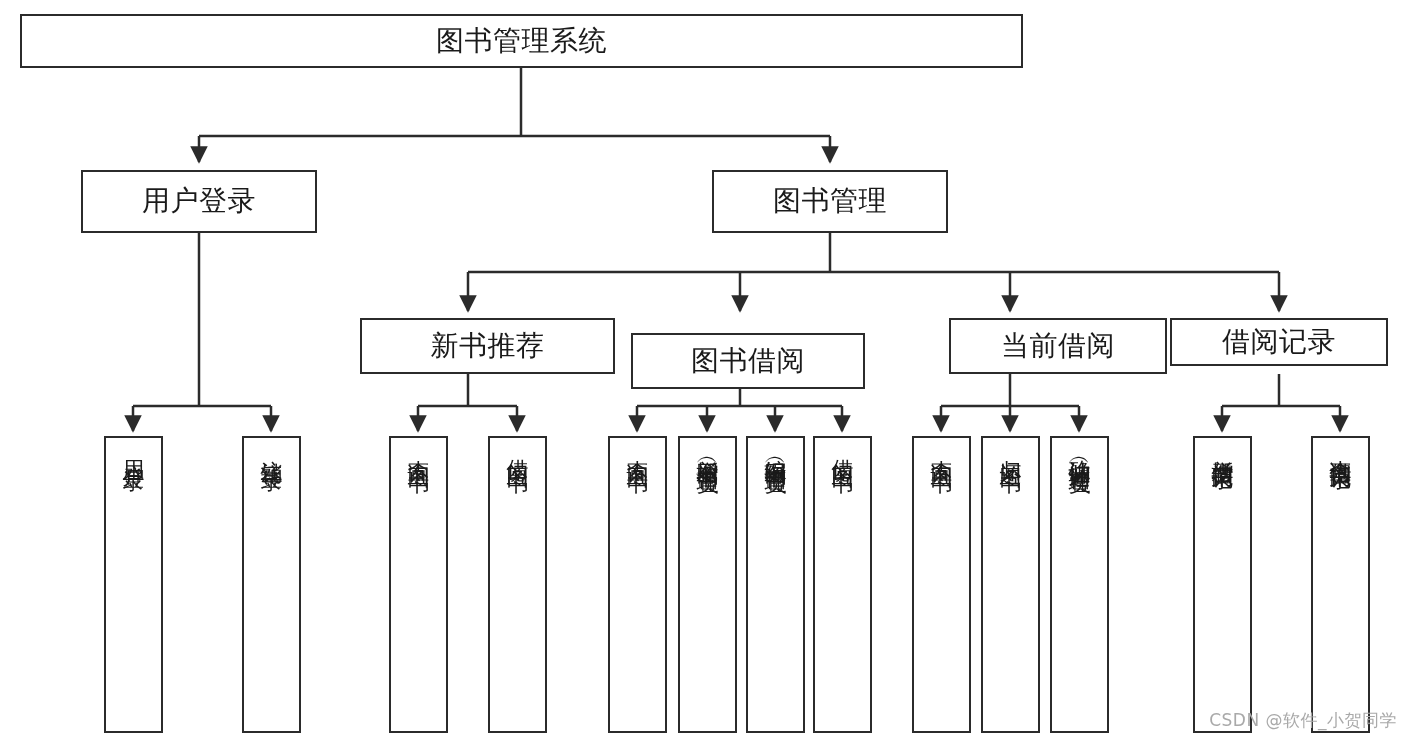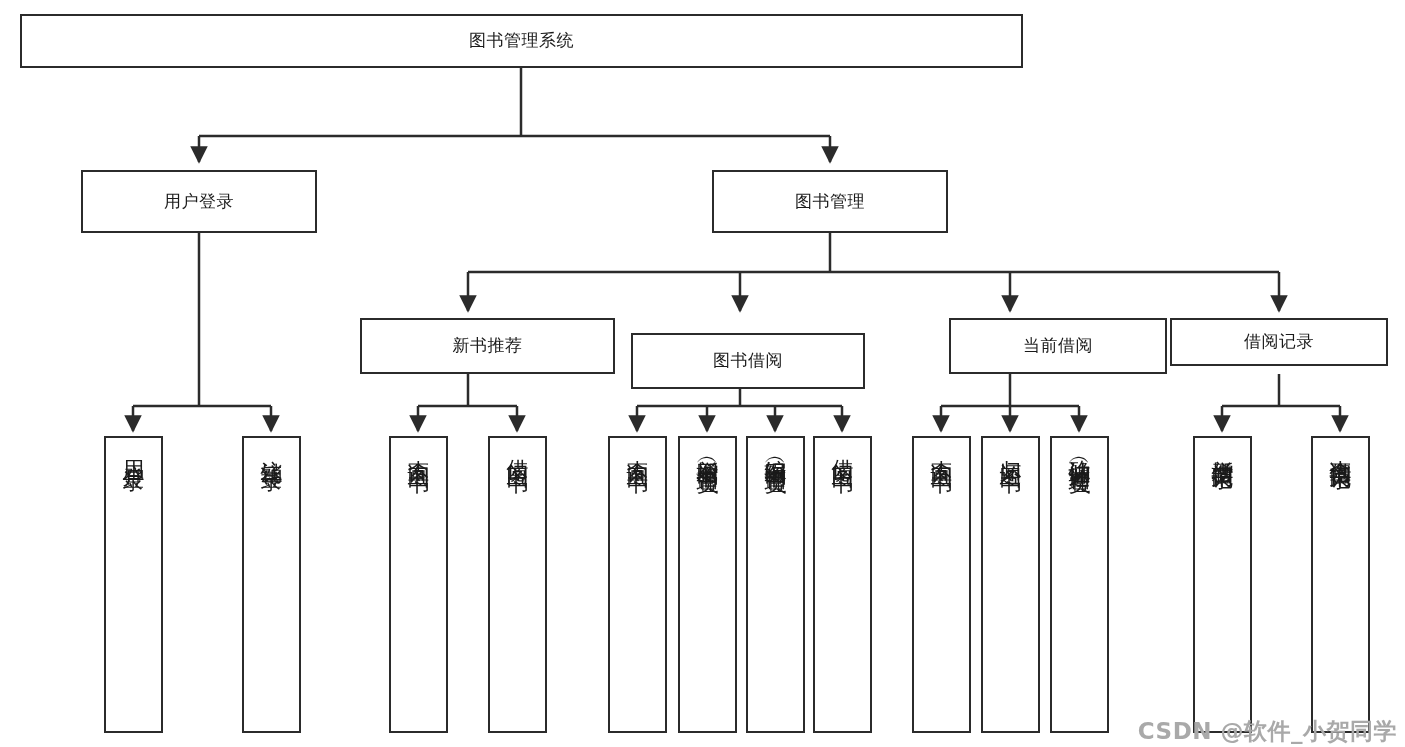--- a/index.html
+++ b/index.html
@@ -27,21 +27,21 @@
     box-sizing: border-box;
     border: 2px solid #2b2b2b;
     background: #ffffff;
     display: flex;
     align-items: center;
     justify-content: center;
     z-index: 2;
   }
   .node-label {
     color: #1a1a1a;
-    font-size: 17px;
+    font-size: 28px;
     line-height: 1.15;
     letter-spacing: 0.5px;
     white-space: nowrap;
   }
   
   .node.vertical {
     align-items: flex-start;
     padding-top: 4px;
   }
   .node.vertical .node-label {
@@ -53,27 +53,26 @@
     line-height: 1;
     text-align: left;
     max-height: 100%;
   }
   .node.vertical.tall-text .node-label {
     letter-spacing: 2px;
   }
   .watermark {
     position: absolute;
     right: 8px;
-    bottom: 0;
-    font-size: 23px;
+    bottom: 15px;
+    font-size: 17px;
     color: #a9a9a9;
     letter-spacing: 0.5px;
     z-index: 3;
     white-space: nowrap;
-    font-weight: bold;
   }
 </style>
 </head>
 <body>
 
 <div id="canvas">
 
   <svg id="svg-layer" viewBox="0 0 1405 747" xmlns="http://www.w3.org/2000/svg">
     <defs>
       <marker id="arrow" viewBox="0 0 10 10" refX="9" refY="5" markerWidth="7" markerHeight="7" orient="auto-start-reverse">

